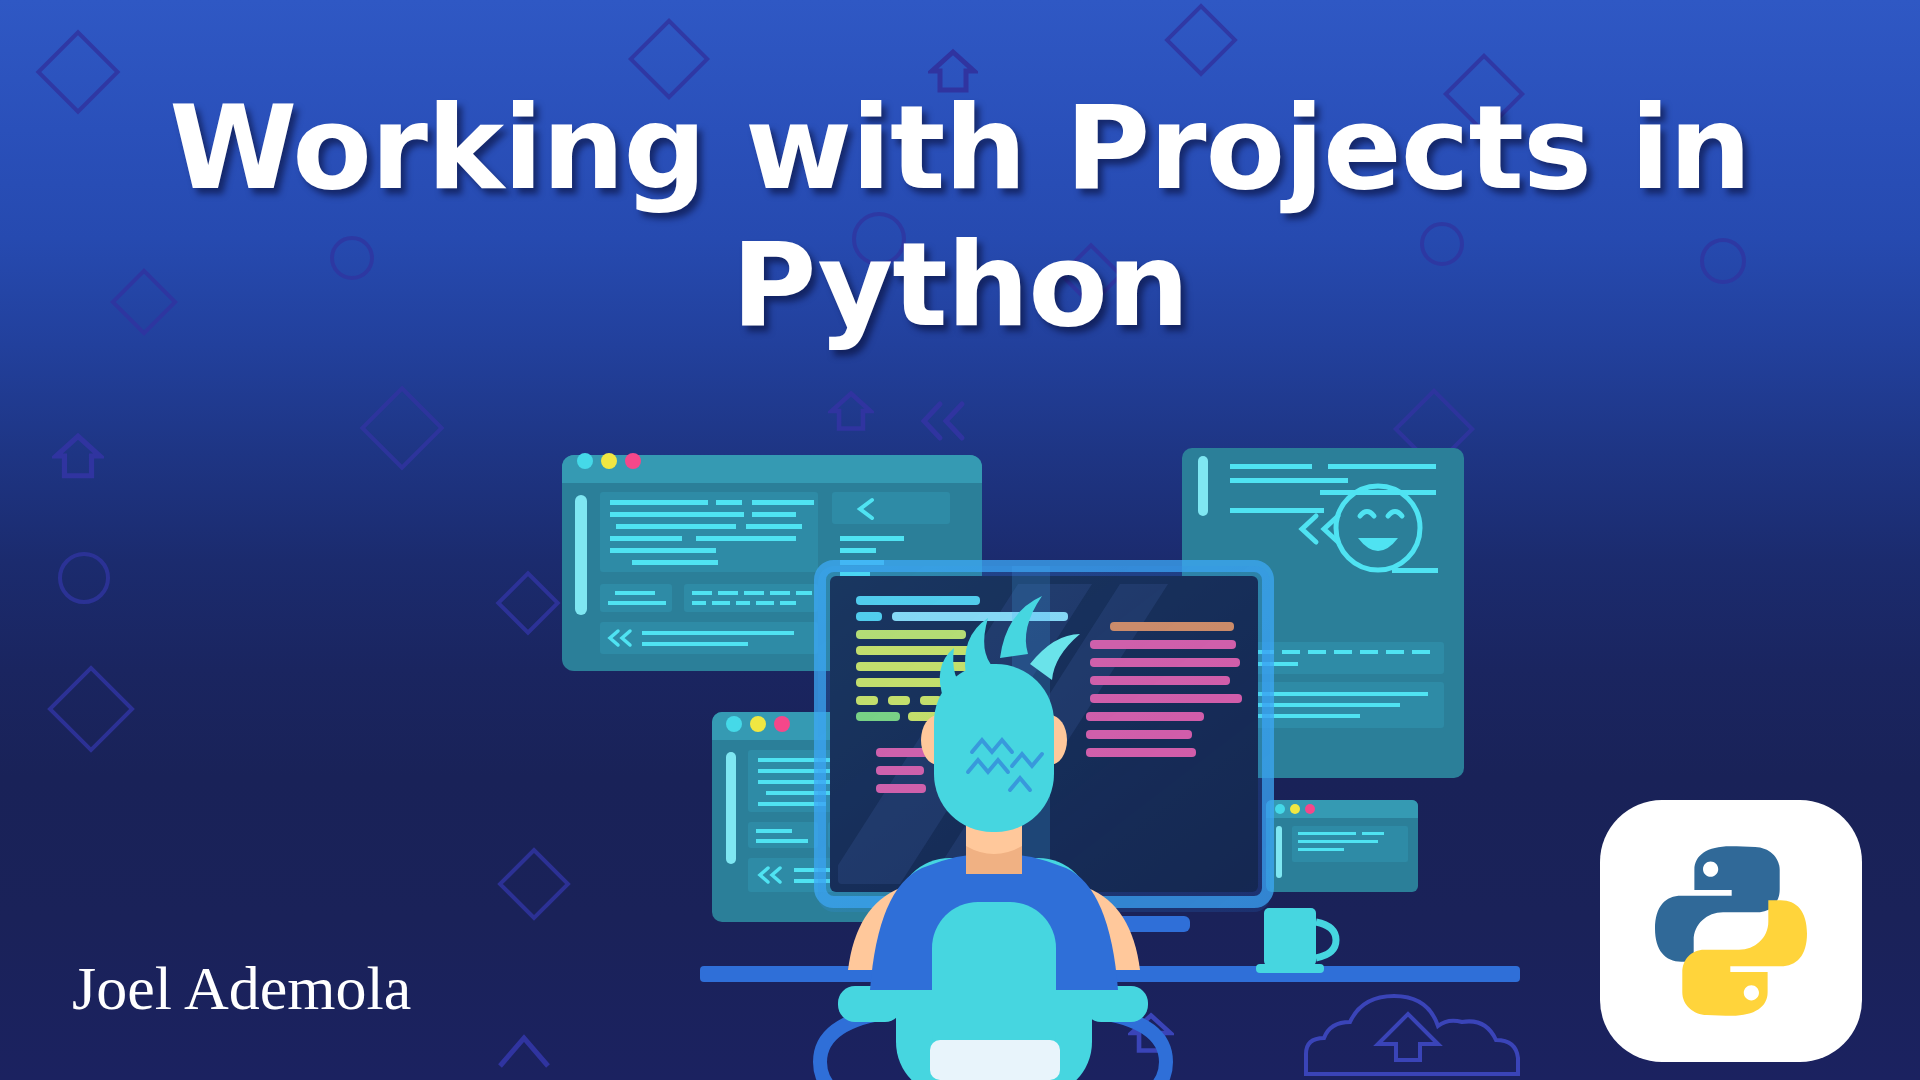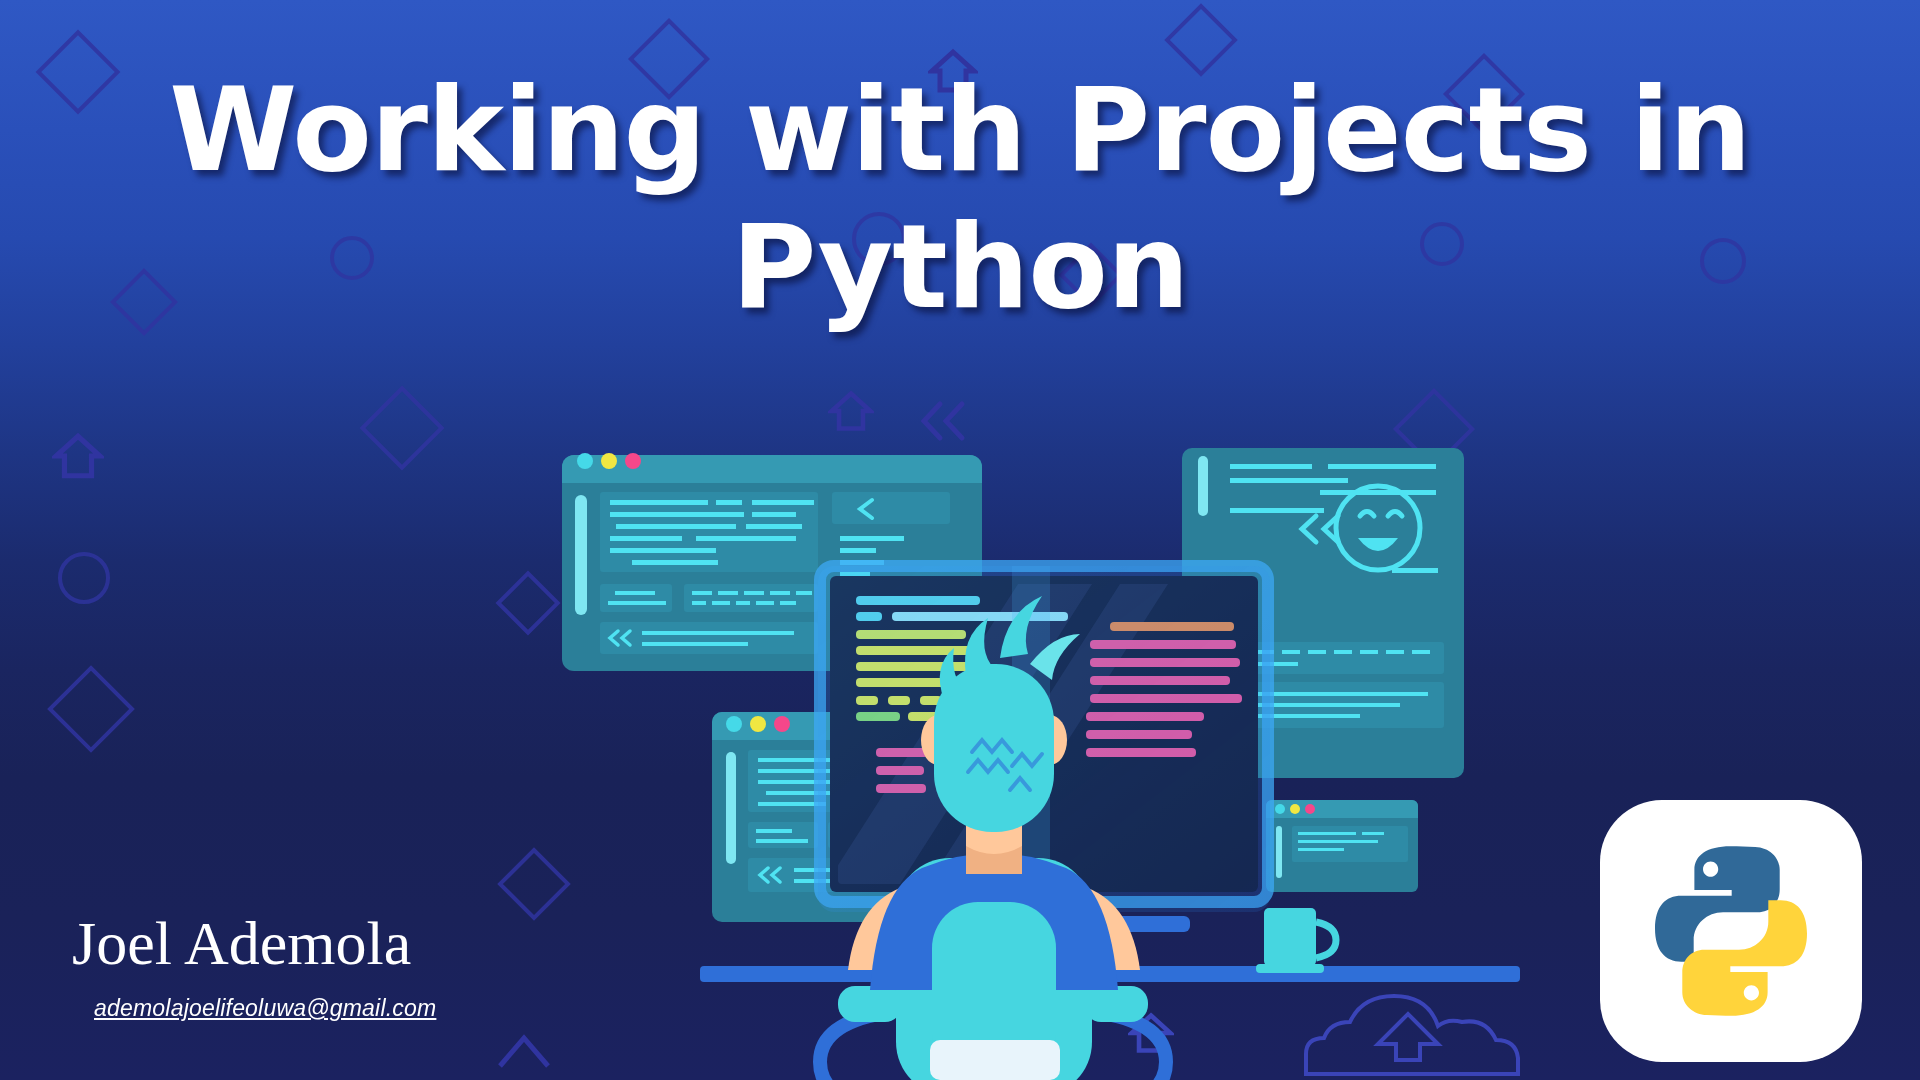--- a/index.html
+++ b/index.html
@@ -44,21 +44,21 @@
   .shp.circle {
     border: 4px solid rgba(48, 52, 160, 0.8);
     border-radius: 50%;
   }
   .shp.arrow svg { display: block; }
 
   
   #title-block {
     position: absolute;
     left: 0;
-    top: 62px;
+    top: 80px;
     width: 1920px;
     text-align: center;
     z-index: 30;
   }
   #title {
     color: #ffffff;
     font-family: "DejaVu Sans", sans-serif;
     font-weight: bold;
     font-size: 116px;
     line-height: 1.18;
@@ -484,21 +484,20 @@
       </g>
     </svg>
   </div>
 
   <div id="title-block">
     <div id="title">Working with Projects in Python</div>
   </div>
 
   <div id="author-block">
     <div id="author-name">Joel Ademola</div>
-    <a id="author-email" href="#">ademolajoelifeoluwa@gmail.com</a>
   </div>
 
   <div id="python-logo">
     <svg width="190" height="190" viewBox="0 0 110 110" xmlns="http://www.w3.org/2000/svg">
       <path d="M54.6 6 C41.2 6 33.8 11.2 33.8 19.6 L33.8 31.2 L55.4 31.2 L55.4 34.6 L26.2 34.6 C17.2 34.6 11 40.6 11 53.6 C11 66.4 17 72.8 26.2 72.8 L33.4 72.8 L33.4 60.4 C33.4 51 41.2 44.2 50.4 44.2 L70.4 44.2 C78 44.2 83.2 38.6 83.2 31 L83.2 19.6 C83.2 12.2 76.8 6.6 69 6.4 C64.4 6.2 59.4 6 54.6 6 Z M43.2 14.8 C45.6 14.8 47.6 16.8 47.6 19.2 C47.6 21.6 45.6 23.6 43.2 23.6 C40.8 23.6 38.8 21.6 38.8 19.2 C38.8 16.8 40.8 14.8 43.2 14.8 Z" fill="#306998"></path>
       <path d="M55.4 104 C68.8 104 76.2 98.8 76.2 90.4 L76.2 78.8 L54.6 78.8 L54.6 75.4 L83.8 75.4 C92.8 75.4 99 69.4 99 56.4 C99 43.6 93 37.2 83.8 37.2 L76.6 37.2 L76.6 49.6 C76.6 59 68.8 65.8 59.6 65.8 L39.6 65.8 C32 65.8 26.8 71.4 26.8 79 L26.8 90.4 C26.8 97.8 33.2 103.4 41 103.6 C45.6 103.8 50.6 104 55.4 104 Z M66.8 95.2 C64.4 95.2 62.4 93.2 62.4 90.8 C62.4 88.4 64.4 86.4 66.8 86.4 C69.2 86.4 71.2 88.4 71.2 90.8 C71.2 93.2 69.2 95.2 66.8 95.2 Z" fill="#ffd43b"></path>
     </svg>
   </div>
 
 </div>

